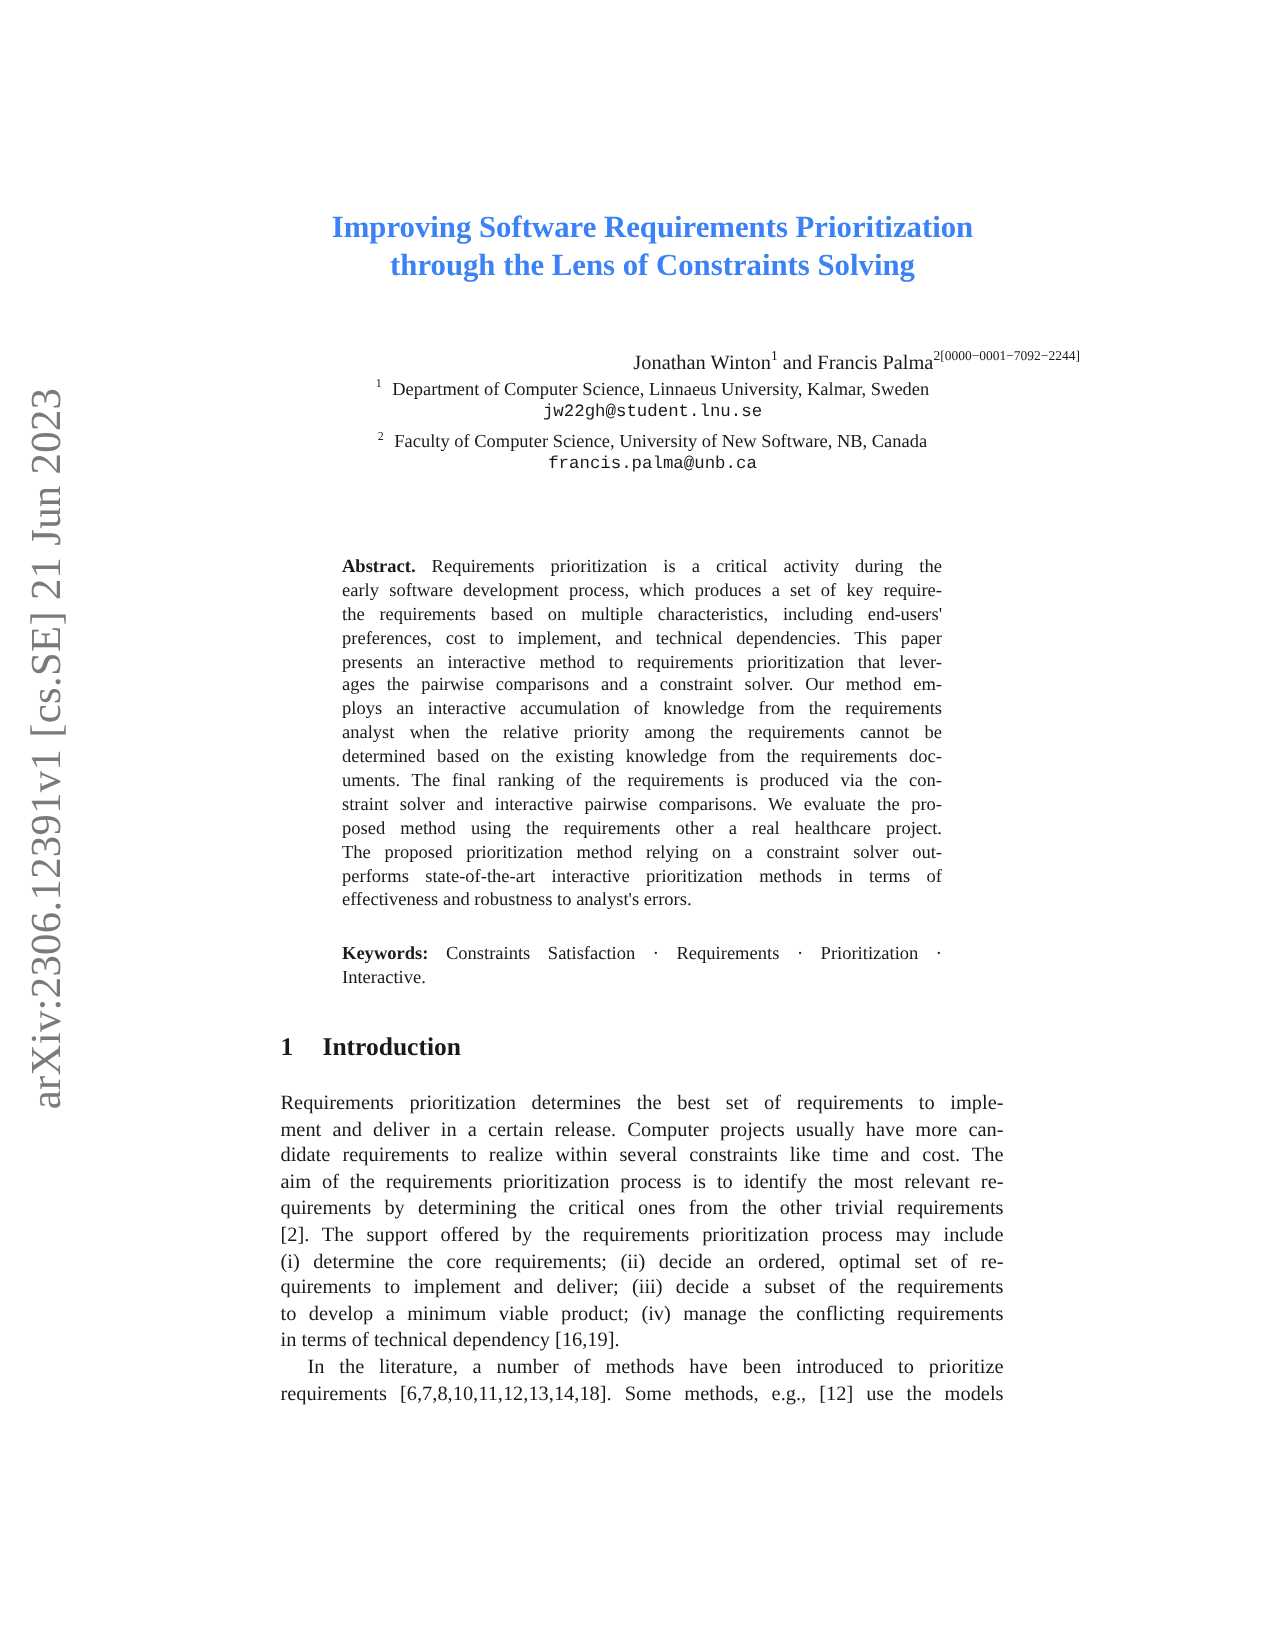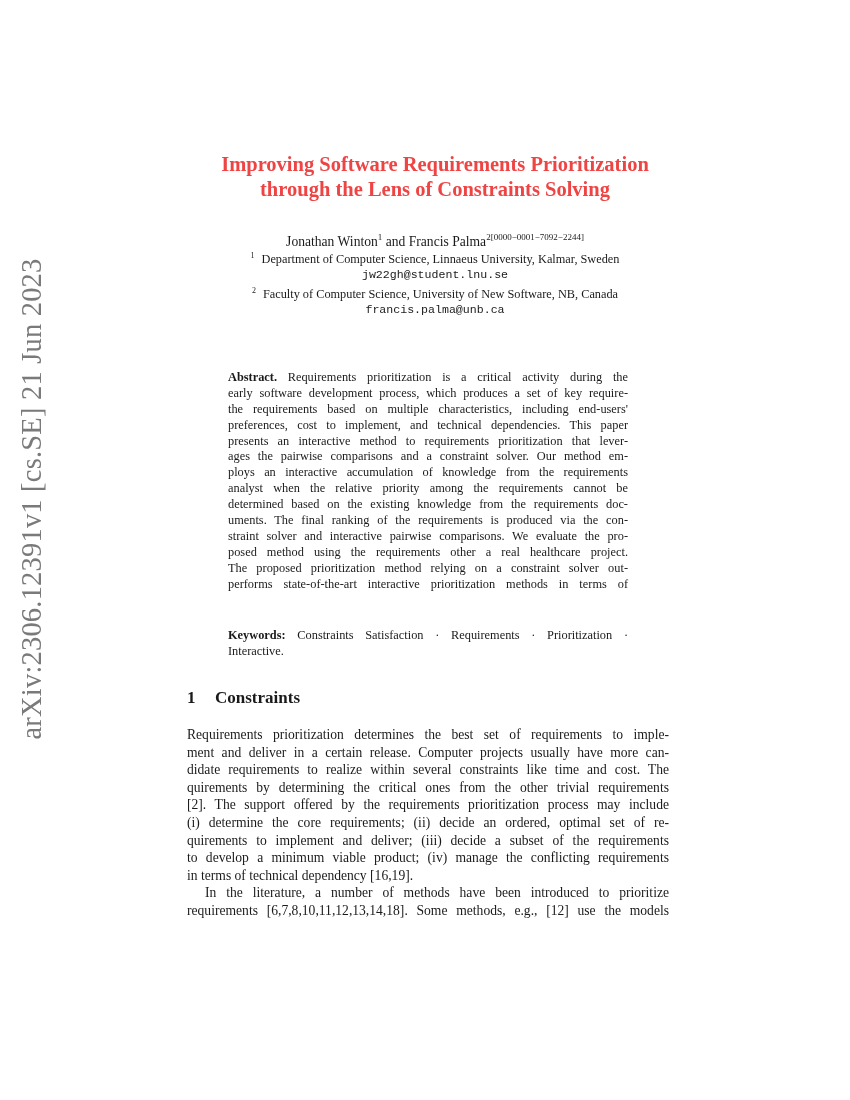--- a/index.html
+++ b/index.html
@@ -5,25 +5,25 @@
   html, body { margin: 0; padding: 0; background: #ffffff; }
   body { width: 850px; height: 1100px; position: relative; overflow: hidden;
          font-family: "Liberation Serif", "DejaVu Serif", serif; color: #1a1a1a; }
   .page { position: absolute; left: 0; top: 0; width: 850px; height: 1100px; }
 
   .arxiv-stamp { position: absolute; left: 2px; top: 293px; width: 60px; height: 412px; }
   .arxiv-stamp span { position: absolute; left: 50%; top: 50%; white-space: nowrap;
     transform: translate(-50%, -50%) rotate(-90deg); font-family: "Liberation Serif", serif;
     font-size: 28.5px; color: #7a7a7a; letter-spacing: 0.2px; }
 
-  .title { position: absolute; left: 150px; top: 152px; width: 570px; text-align: center;
-    font-weight: bold; font-size: 20.5px; line-height: 25px; color: #ef4444; }
+  .title { position: absolute; left: 150px; top: 140px; width: 570px; text-align: center;
+    font-weight: bold; font-size: 20.5px; line-height: 25px; color: #3b82f6; }
   .title div { display: block; }
 
-  .authors { position: absolute; left: 150px; top: 232px; width: 570px; text-align: center; font-size: 13.6px; }
+  .authors { position: absolute; left: 150px; top: 232px; width: 570px; text-align: right; font-size: 13.6px; }
   .authors sup { font-size: 9px; vertical-align: 6px; }
   .affils { position: absolute; left: 150px; top: 248px; width: 570px; text-align: center; font-size: 12.3px; line-height: 16px; }
   .affils .mono { font-family: "Liberation Mono", "DejaVu Sans Mono", monospace; font-size: 11.6px; }
   .affils sup { font-size: 8px; vertical-align: 5px; margin-right: 7px; }
 
   .abstract { position: absolute; left: 228px; top: 370px; width: 400px; font-size: 12.35px; line-height: 15.9px;
     text-align: justify; }
   .abstract .line { display: block; text-align: justify; text-align-last: justify; white-space: nowrap; height: 15.9px; }
   .abstract .line.last { text-align-last: left; }
   .bold { font-weight: bold; }
@@ -77,35 +77,37 @@
     <span class="line">presents an interactive method to requirements prioritization that lever-</span>
     <span class="line">ages the pairwise comparisons and a constraint solver. Our method em-</span>
     <span class="line">ploys an interactive accumulation of knowledge from the requirements</span>
     <span class="line">analyst when the relative priority among the requirements cannot be</span>
     <span class="line">determined based on the existing knowledge from the requirements doc-</span>
     <span class="line">uments. The final ranking of the requirements is produced via the con-</span>
     <span class="line">straint solver and interactive pairwise comparisons. We evaluate the pro-</span>
     <span class="line">posed method using the requirements other a real healthcare project.</span>
     <span class="line">The proposed prioritization method relying on a constraint solver out-</span>
     <span class="line">performs state-of-the-art interactive prioritization methods in terms of</span>
+    <span class="line last">effectiveness and robustness to analyst's errors.</span>
   </div>
 
   <div class="keywords">
     <span class="line"><span class="bold">Keywords:</span><span> Constraints Satisfaction · Requirements · Prioritization ·</span></span>
     <span class="line last">Interactive.</span>
   </div>
 
   <div class="section-head">
-    <span class="num">1</span><span>Constraints</span>
+    <span class="num">1</span><span>Introduction</span>
   </div>
 
   <div class="body">
     <span class="line">Requirements prioritization determines the best set of requirements to imple-</span>
     <span class="line">ment and deliver in a certain release. Computer projects usually have more can-</span>
     <span class="line">didate requirements to realize within several constraints like time and cost. The</span>
+    <span class="line">aim of the requirements prioritization process is to identify the most relevant re-</span>
     <span class="line">quirements by determining the critical ones from the other trivial requirements</span>
     <span class="line">[2]. The support offered by the requirements prioritization process may include</span>
     <span class="line">(i) determine the core requirements; (ii) decide an ordered, optimal set of re-</span>
     <span class="line">quirements to implement and deliver; (iii) decide a subset of the requirements</span>
     <span class="line">to develop a minimum viable product; (iv) manage the conflicting requirements</span>
     <span class="line last">in terms of technical dependency [16,19].</span>
     <span class="line indent">In the literature, a number of methods have been introduced to prioritize</span>
     <span class="line">requirements [6,7,8,10,11,12,13,14,18]. Some methods, e.g., [12] use the models</span>
   </div>
 

